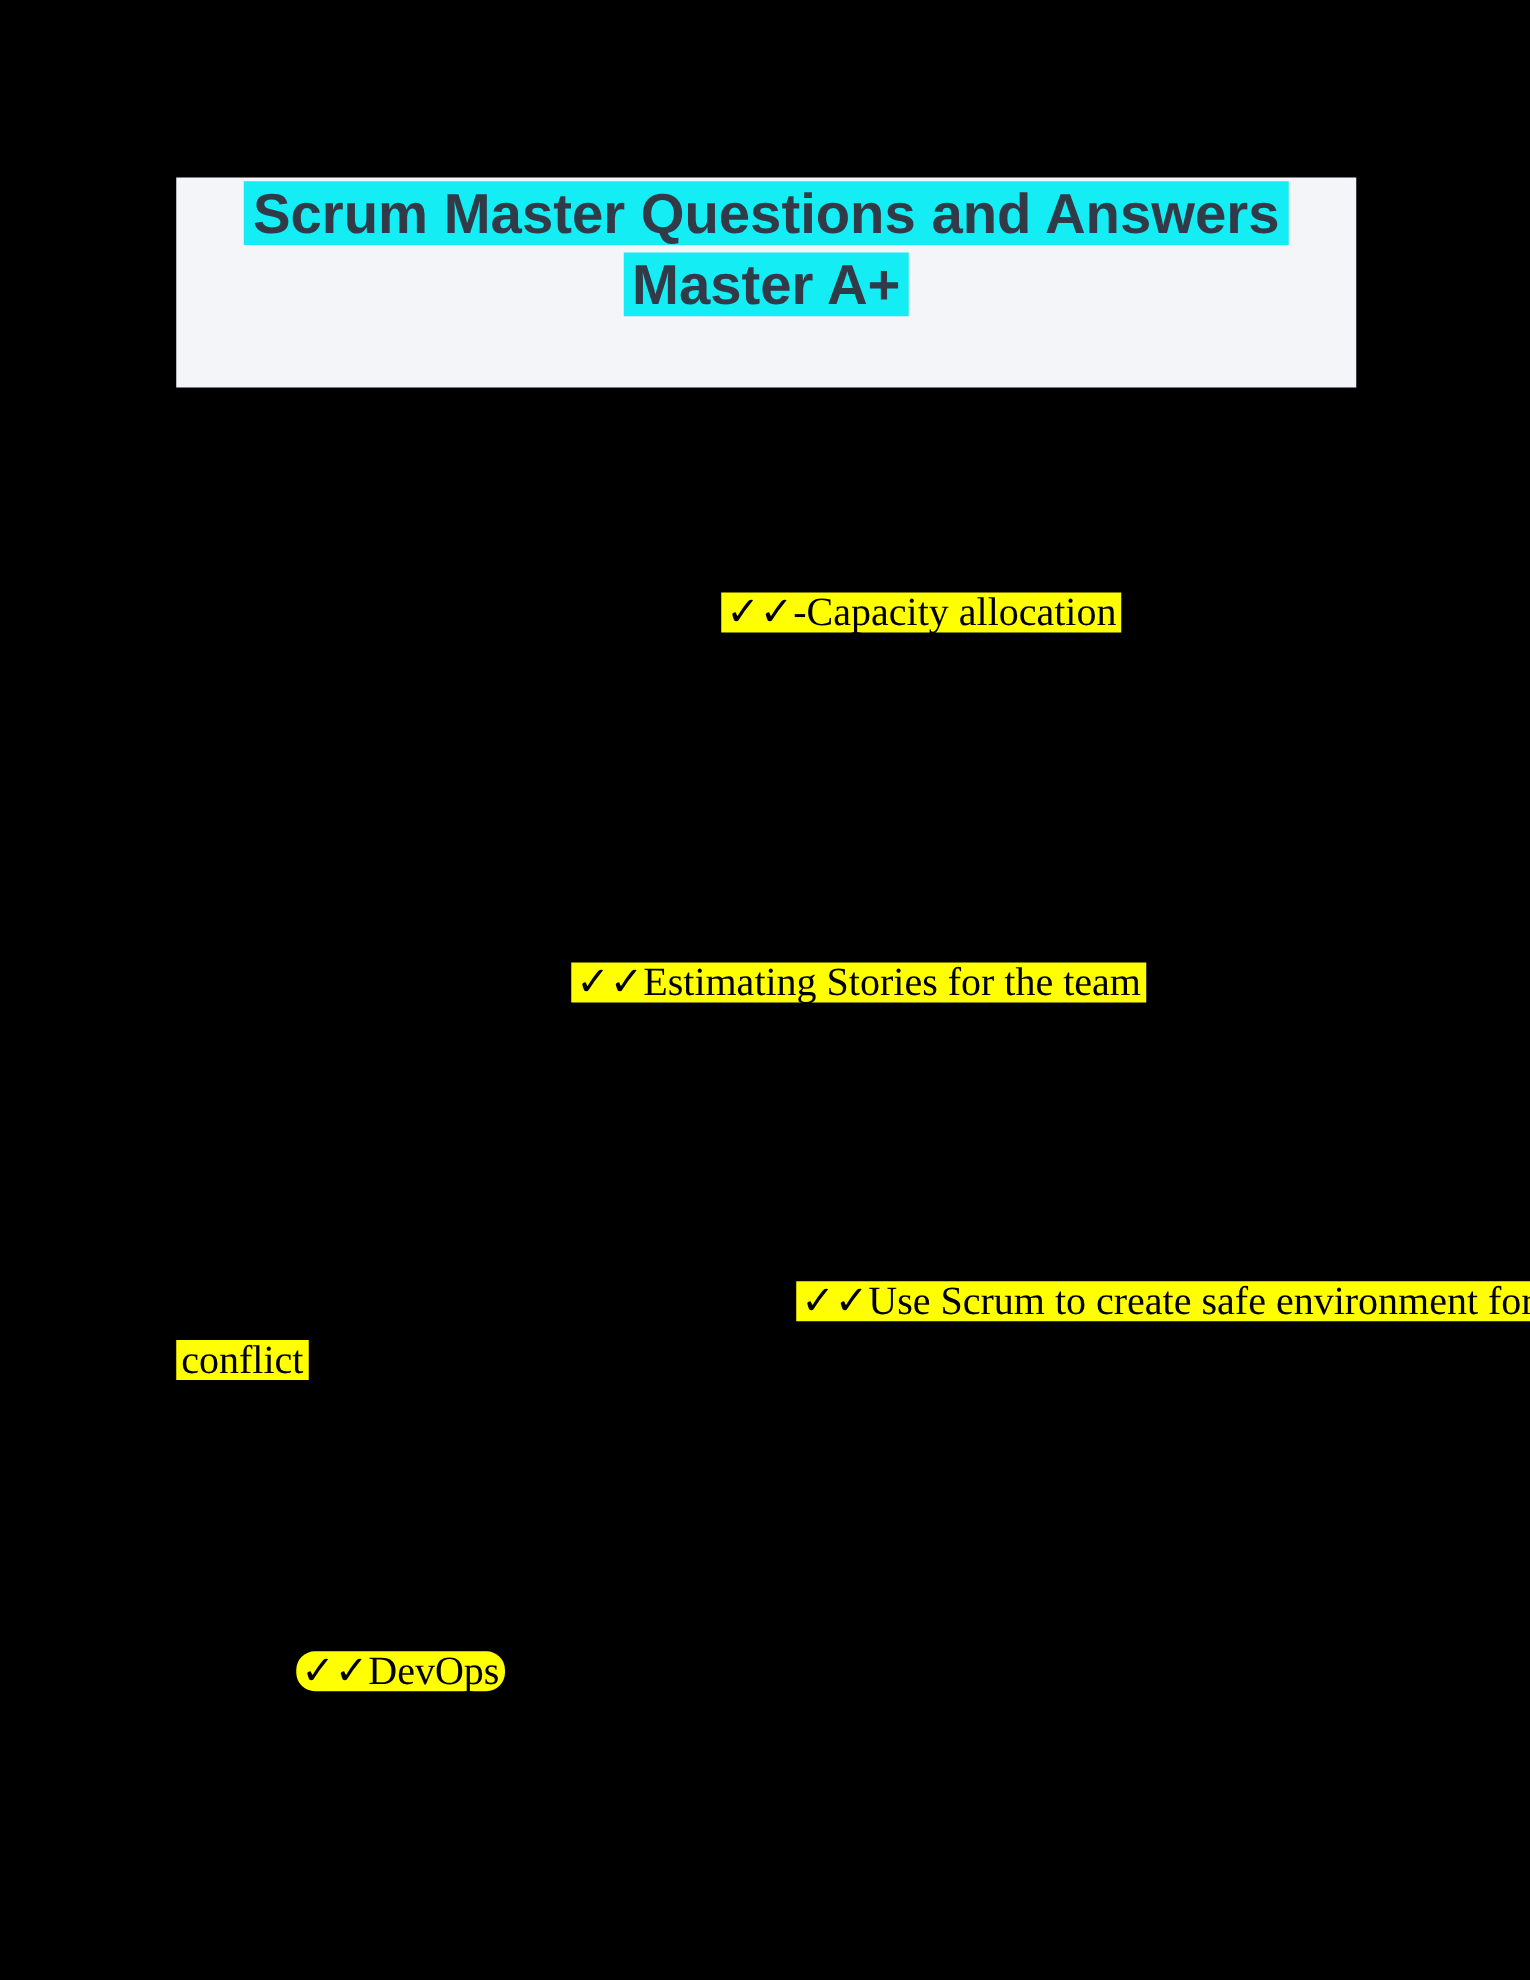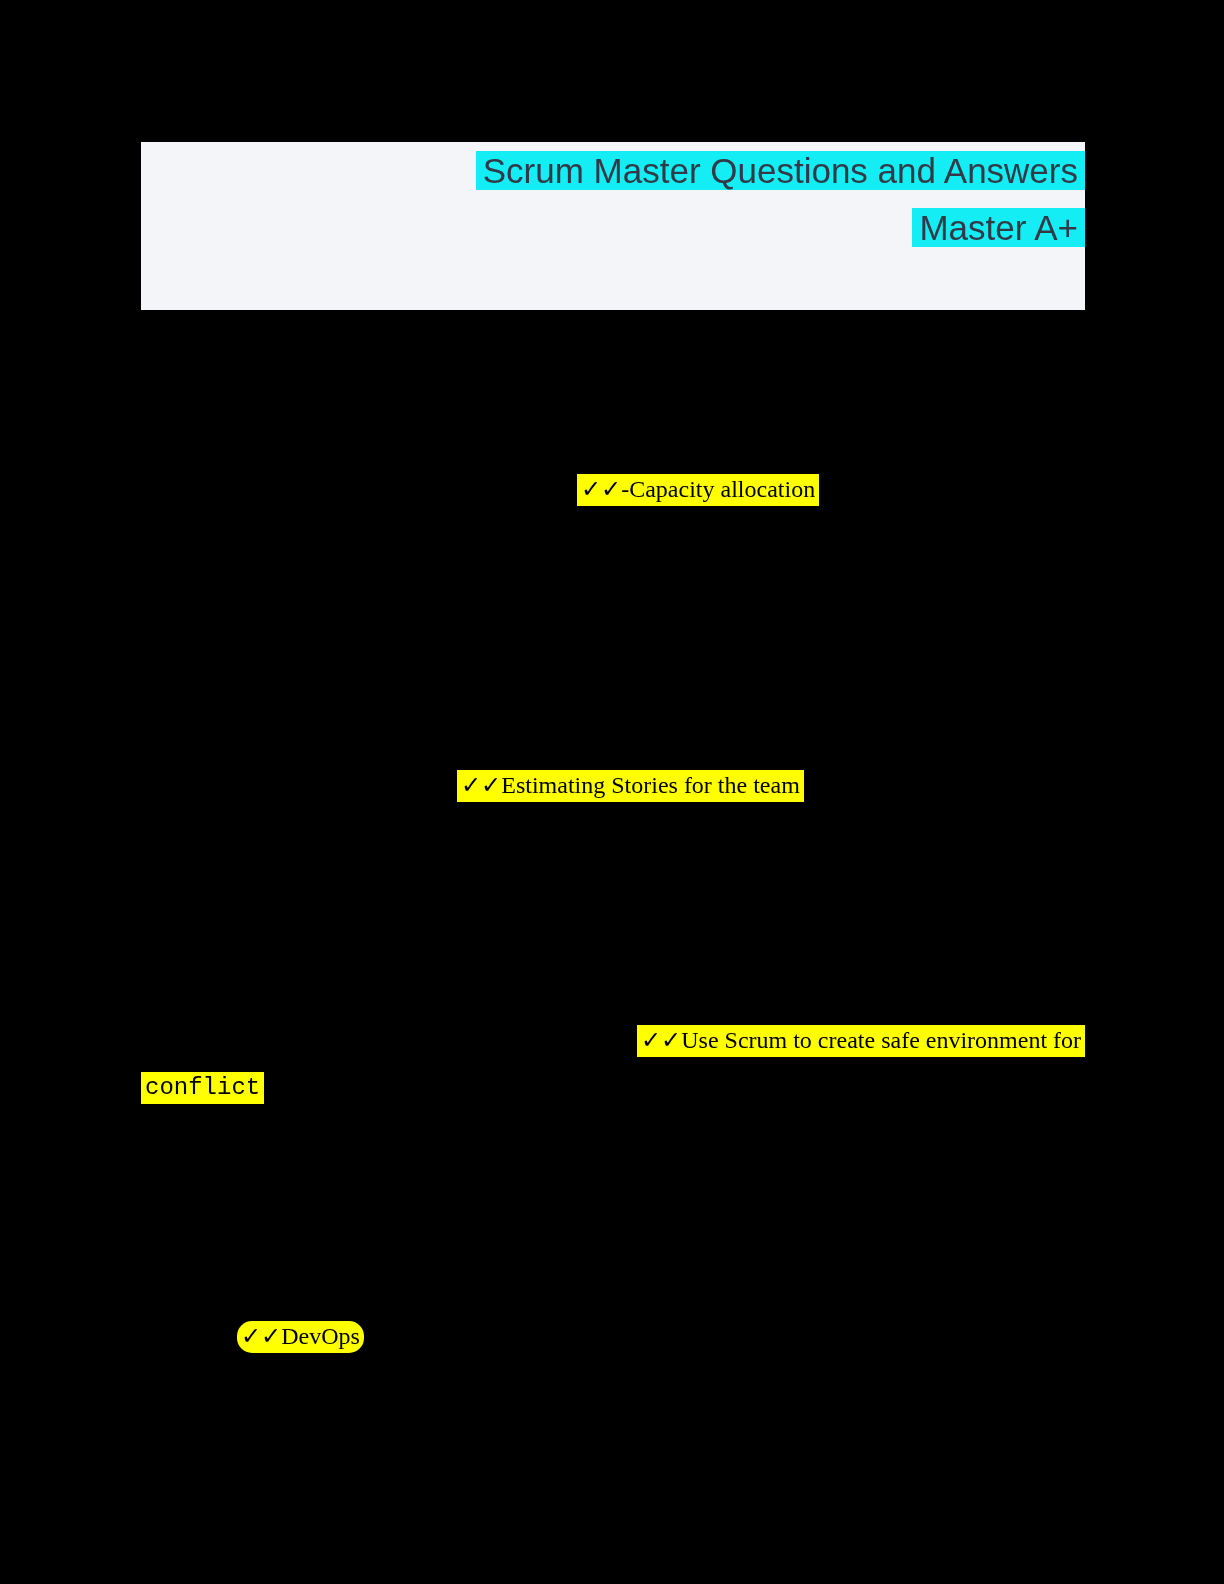--- a/index.html
+++ b/index.html
@@ -24,47 +24,47 @@
     top:142px;
     width:944px;
     height:168px;
     background:var(--header-background);
   }
   .title{
     position:absolute;
     left:0;
     top:0;
     width:100%;
-    text-align:right;
+    text-align:center;
     font-family:"Liberation Sans", sans-serif;
-    font-weight:normal;
-    font-size:35px;
+    font-weight:bold;
+    font-size:45px;
     line-height:57px;
     color:var(--title-text);
     letter-spacing:0px;
   }
   .title .cyan{
     background:var(--title-highlight);
     padding:0 7px;
   }
   .hl{
     position:absolute;
     display:inline-block;
     background:var(--answer-highlight);
     color:var(--answer-text);
     font-family:"Liberation Serif","DejaVu Sans",serif;
-    font-size:24px;
+    font-size:32px;
     line-height:25px;
     padding:3px 4px 4px 4px;
     white-space:nowrap;
   }
   .a0{left:577px;top:474px;}
   .a1{left:457px;top:770px;}
   .a2{left:637px;top:1025px;}
-  .a3{left:141px;top:1072px;font-family:Liberation Mono, monospace;}
+  .a3{left:141px;top:1072px;}
   .a4{left:237px;top:1321px;border-radius:15px;}
 </style>
 </head>
 <body>
 
 <div class="page">
 
   <div class="header-box">
     <div class="title">
       <span class="cyan">Scrum Master Questions and Answers</span><br>

